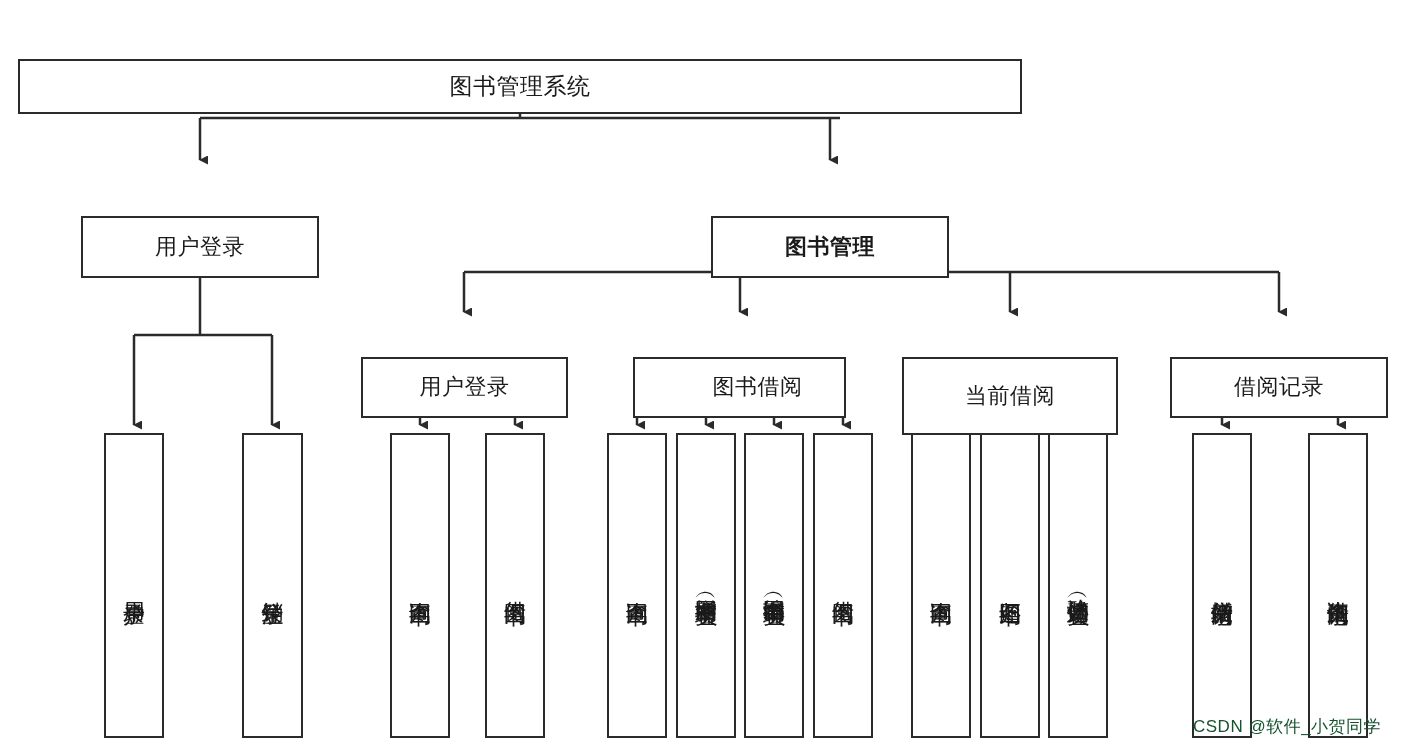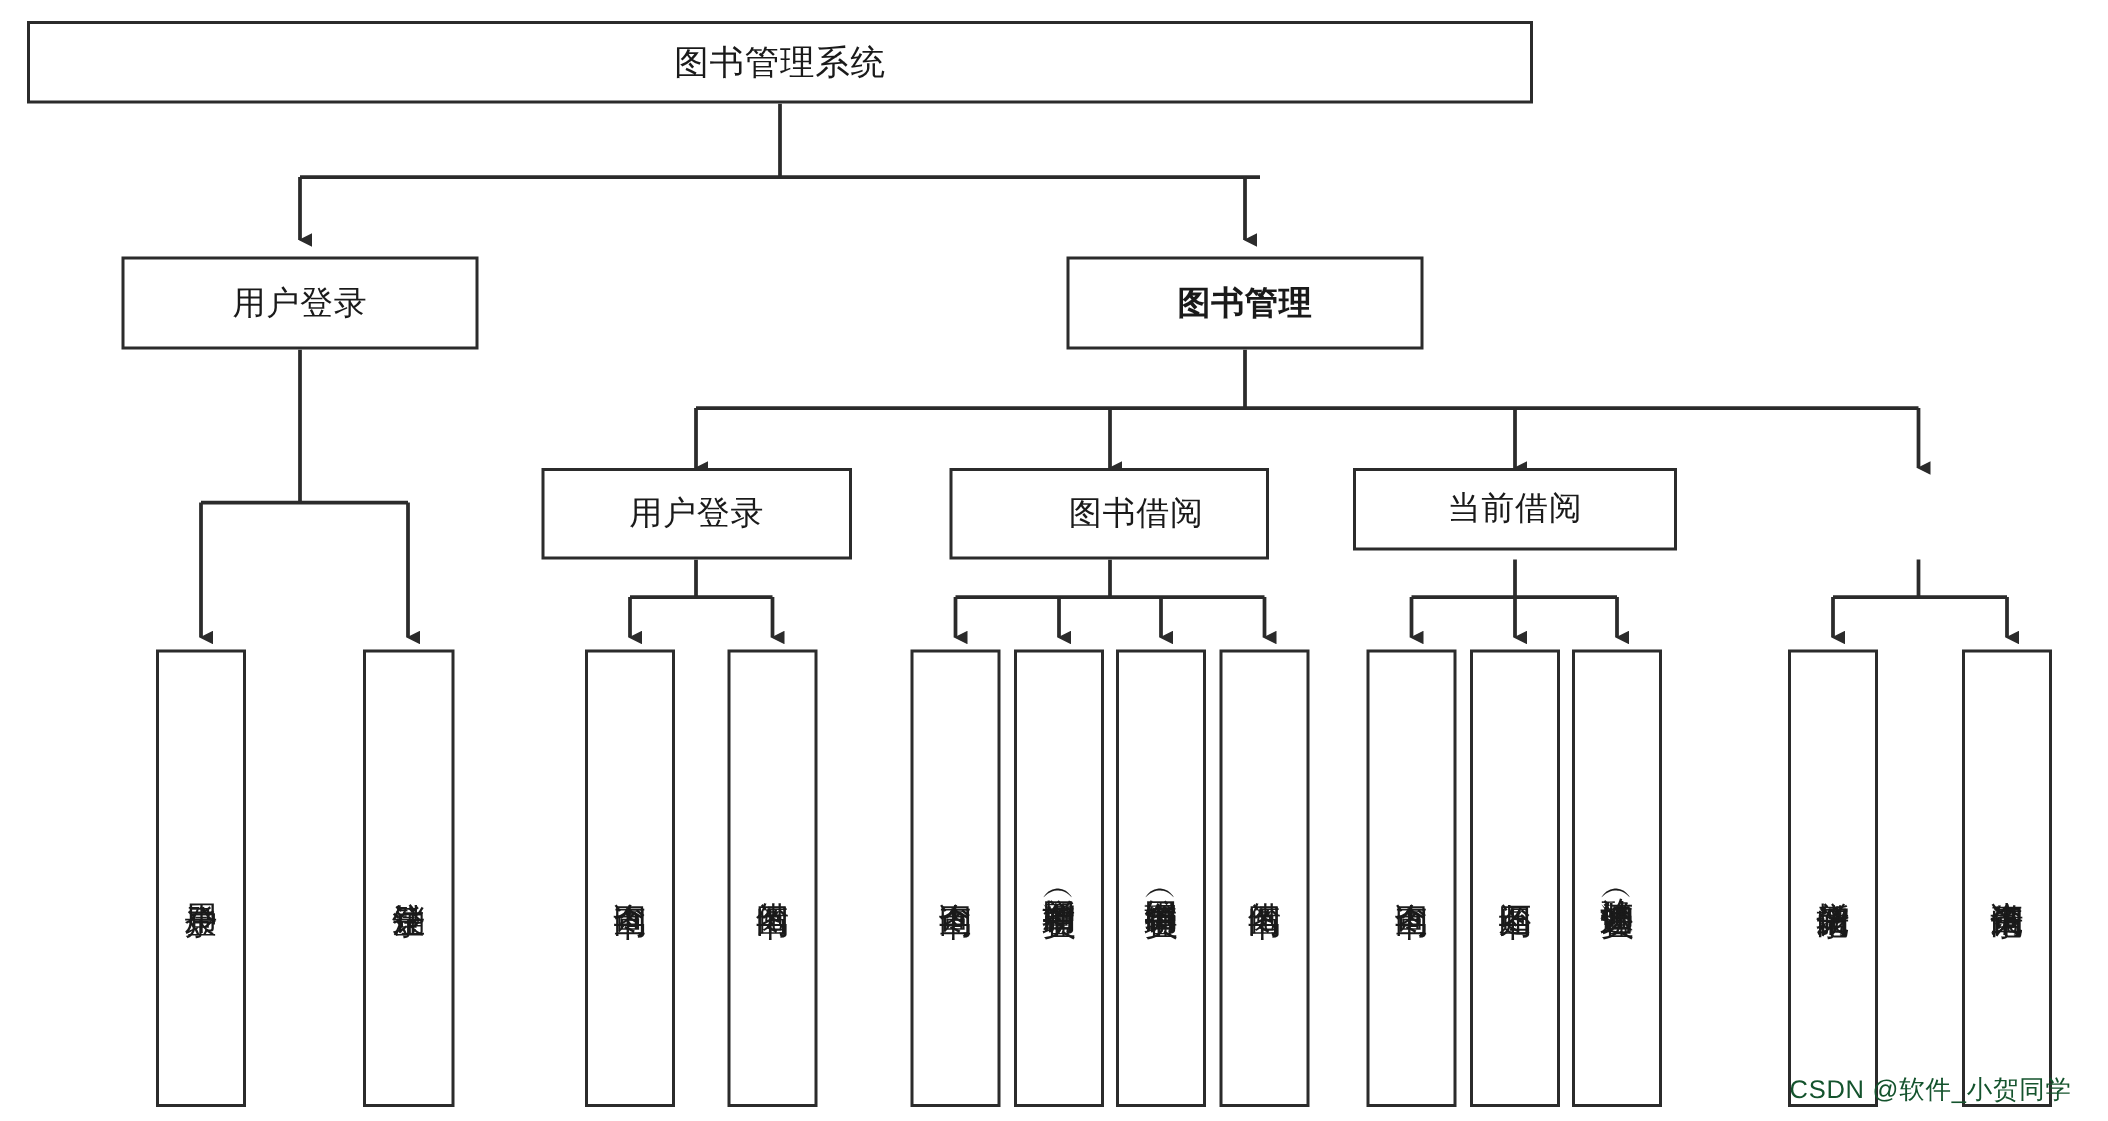--- a/index.html
+++ b/index.html
@@ -33,20 +33,21 @@
     display: flex;
     align-items: center;
     justify-content: center;
     text-align: center;
     color: #1a1a1a;
   }
   .node-h {
     font-size: 22px;
     line-height: 1.2;
     letter-spacing: 0.5px;
+    margin-top: 45px;
   }
   .node-root {
     font-size: 23px;
   }
   .node-v {
     writing-mode: vertical-rl;
     text-orientation: upright;
     font-size: 22px;
     line-height: 1.45;
     letter-spacing: 1px;
@@ -148,24 +149,27 @@
   </div>
 
   <div class="node node-h" style="left:361px; top:312px; width:207px; height:61px;">
     <span>用户登录</span>
   </div>
 
   <div class="node node-h" style="left:633px; top:312px; width:213px; height:61px;padding-left:36px;">
     <span>图书借阅</span>
   </div>
 
-  <div class="node node-h" style="left:902px; top:312px; width:216px; height:55px;">
+  <div class="node node-h" style="left:902px; top:312px; width:216px; height:78px;">
     <span>当前借阅</span>
   </div>
 
+  <div class="node node-h" style="left:1170px; top:312px; width:218px; height:61px;">
+    <span>借阅记录</span>
+  </div>
 
   <div class="node node-v" style="left:104px; top:433px; width:60px; height:305px;">
     <span class="vlabel">用户登录</span>
   </div>
 
   <div class="node node-v" style="left:242px; top:433px; width:61px; height:305px;">
     <span class="vlabel">注销登录</span>
   </div>
 
   <div class="node node-v" style="left:390px; top:433px; width:60px; height:305px;">

